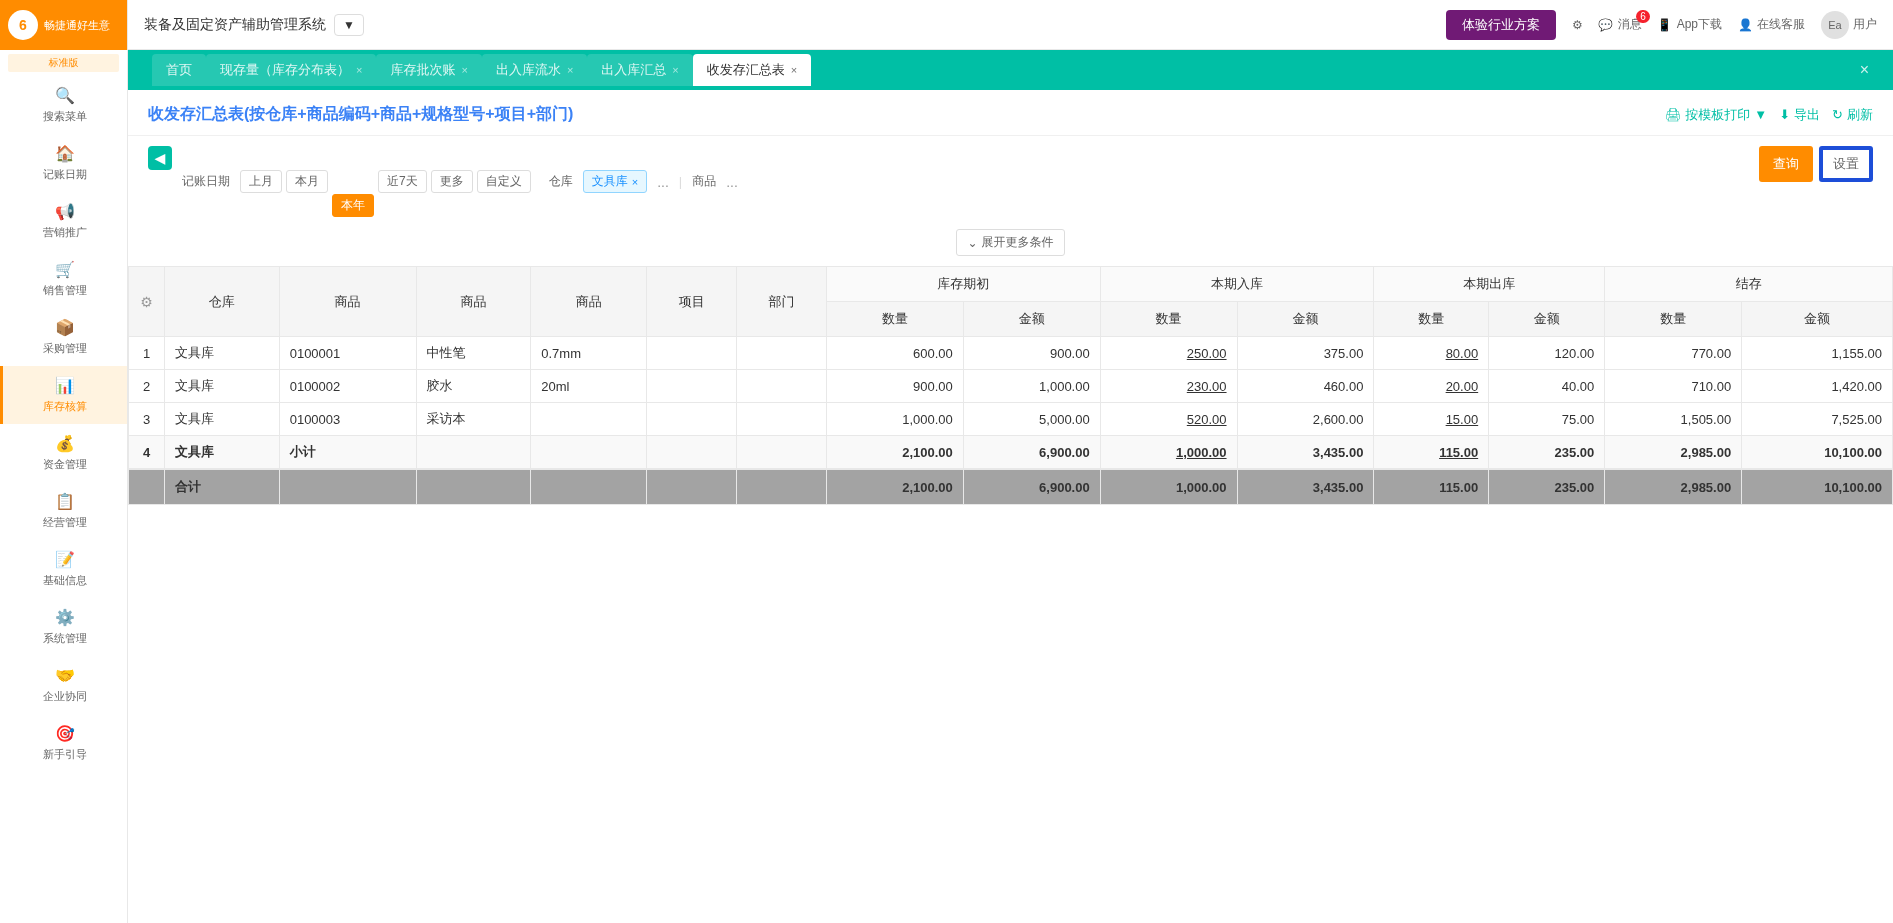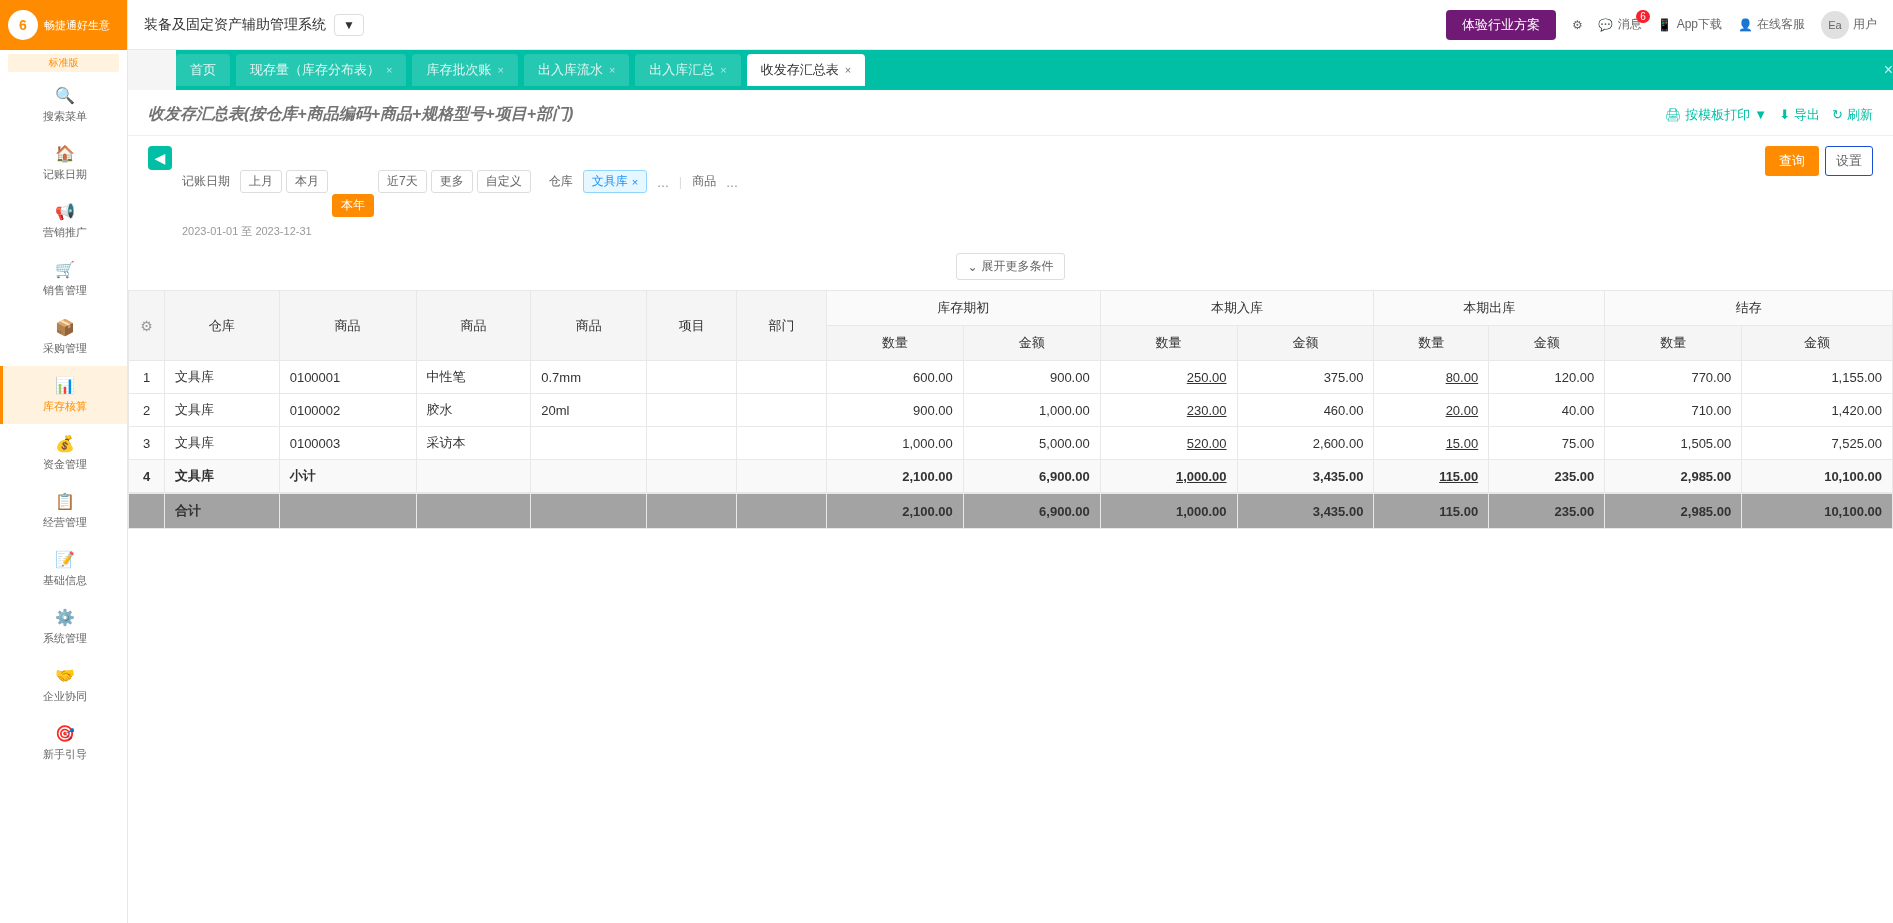--- a/index.html
+++ b/index.html
@@ -24,33 +24,33 @@
     .topbar-title { font-size: 13px; color: #333; flex: 1; display: flex; align-items: center; gap: 8px; }
     .topbar-title-text { font-size: 14px; }
     .topbar-dropdown { border: 1px solid #ddd; border-radius: 4px; padding: 3px 8px; font-size: 12px; color: #333; display: flex; align-items: center; gap: 4px; cursor: pointer; }
     .topbar-actions { display: flex; align-items: center; gap: 16px; font-size: 12px; color: #666; }
     .topbar-btn-primary { background: #701a75; color: #fff; border: none; border-radius: 4px; padding: 6px 16px; font-size: 13px; cursor: pointer; }
     .topbar-action-item { display: flex; align-items: center; gap: 4px; cursor: pointer; position: relative; }
     .badge { background: #f5222d; color: #fff; border-radius: 10px; font-size: 10px; padding: 1px 4px; position: absolute; top: -6px; right: -8px; }
     .user-avatar { width: 28px; height: 28px; background: #e0e0e0; border-radius: 50%; display: flex; align-items: center; justify-content: center; font-size: 11px; color: #666; }
 
     
-    .tabbar { background: #00bfa5; display: flex; align-items: center; padding: 0 0; height: 40px; gap: 6px; margin-left: 48px; }
+    .tabbar { background: #00bfa5; display: flex; align-items: center; padding: 0 24px; height: 40px; gap: 0; }
     .tab { display: flex; align-items: center; gap: 6px; padding: 0 14px; height: 32px; border-radius: 4px 4px 0 0; cursor: pointer; font-size: 13px; color: rgba(255,255,255,0.85); background: rgba(255,255,255,0.15); }
     .tab.active { background: #fff; color: #333; border-radius: 4px 4px 0 0; }
     .tab-close { font-size: 11px; color: inherit; opacity: 0.7; cursor: pointer; }
     .tabbar-close-all { margin-left: auto; color: #fff; font-size: 16px; cursor: pointer; opacity: 0.8; }
 
     
     .content { flex: 1; background: #f5f5f5; overflow: auto; display: flex; flex-direction: column; }
     .content-inner { background: #fff; margin: 0; flex: 1; display: flex; flex-direction: column; }
 
     
     .page-header { padding: 14px 20px 10px; border-bottom: 1px solid #f0f0f0; display: flex; align-items: center; justify-content: space-between; }
-    .page-title { font-size: 16px; font-weight: bold; color: #737373; font-style: italic; }
+    .page-title { font-size: 16px; font-weight: bold; color: #3b82f6; }
     .page-actions { display: flex; align-items: center; gap: 12px; font-size: 13px; color: #00bfa5; }
     .page-action-item { display: flex; align-items: center; gap: 4px; cursor: pointer; }
     .filter-toggle { width: 24px; height: 24px; background: #00bfa5; color: #fff; border-radius: 4px; display: flex; align-items: center; justify-content: center; cursor: pointer; font-size: 14px; flex-shrink: 0; }
     .filter-label { color: #666; font-size: 12px; white-space: nowrap; }
     .filter-date-buttons { display: flex; gap: 4px; align-items: center; }
     .filter-date-btn { padding: 2px 8px; font-size: 12px; border: 1px solid #ddd; border-radius: 3px; cursor: pointer; color: #666; background: #fff; }
     .filter-date-btn.active { background: #ff8c00; color: #fff; border-color: #ff8c00; margin-top: 48px; }
     .filter-date-range { font-size: 11px; color: #999; }
     .warehouse-tag { background: #e6f7ff; border: 1px solid #91d5ff; border-radius: 3px; padding: 2px 8px; font-size: 12px; color: #1890ff; display: flex; align-items: center; gap: 4px; }
     .warehouse-tag-close { cursor: pointer; color: #1890ff; font-size: 11px; }
@@ -72,21 +72,21 @@
     .table-footer { background: #a3a3a3; border-top: 2px solid #e8e8e8; }
     .table-footer td { border: 1px solid #e8e8e8; padding: 8px 10px; text-align: right; font-weight: bold; color: #333; }
     .table-footer td.left { text-align: left; }
     .table-footer td.center { text-align: center; }
 
     
     .col-group { text-align: center; background: #fafafa; }
 
     
     .right-btn { background: #ff8c00; color: #fff; border: none; border-radius: 3px; padding: 5px 14px; font-size: 13px; cursor: pointer; white-space: nowrap; }
-    .right-btn-outline { background: #fff; color: #666; border: 1px solid #1d4ed8; border-radius: 3px; padding: 5px 10px; font-size: 13px; cursor: pointer; white-space: nowrap; }
+    .right-btn-outline { background: #fff; color: #666; border: 4px solid #1d4ed8; border-radius: 3px; padding: 5px 10px; font-size: 13px; cursor: pointer; white-space: nowrap; }
   </style>
 </head>
 <body>
 
 <div class="sidebar">
   <div class="sidebar-logo">
     <div class="sidebar-logo-icon">
         <span>6</span>
       </div>
     <div class="sidebar-logo-text">
@@ -247,23 +247,20 @@
               <div class="warehouse-tag">
                 <span>文具库</span>
                 <span class="warehouse-tag-close">×</span>
               </div>
               <span class="filter-dots">...</span>
               <span style="color:#ddd;">|</span>
               <span class="filter-label">商品</span>
               <span class="filter-dots">...</span>
             </div>
 
-            <div style="margin-bottom:8px;">
-              <span class="filter-date-range">2023-01-01 至 2023-12-31</span>
-            </div>
           </div>
 
           <div style="display:flex; flex-direction:row; gap:6px; margin-top:0;">
             <button class="right-btn">查询</button>
             <button class="right-btn-outline">设置</button>
           </div>
         </div>
 
         <div style="display:flex; justify-content:center; padding:6px 0 10px;">
           <div class="expand-btn">

